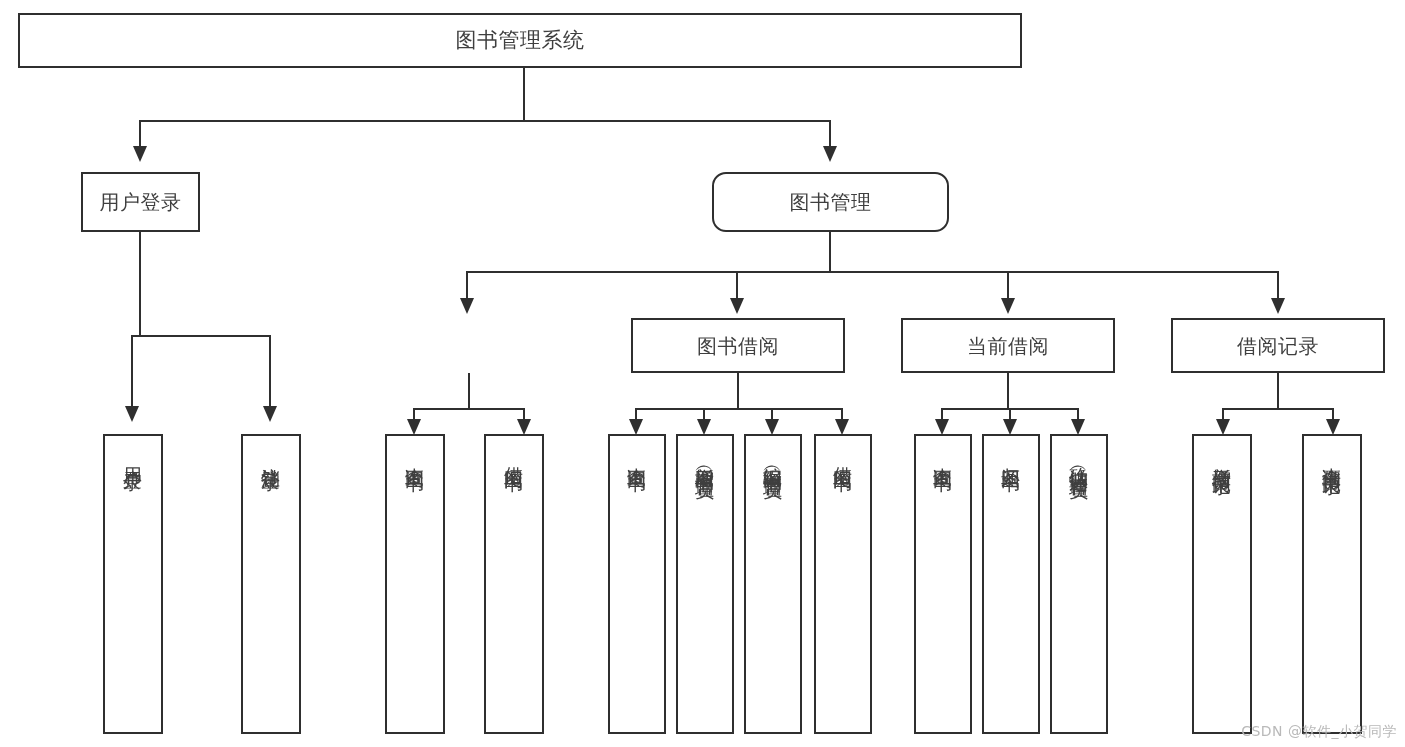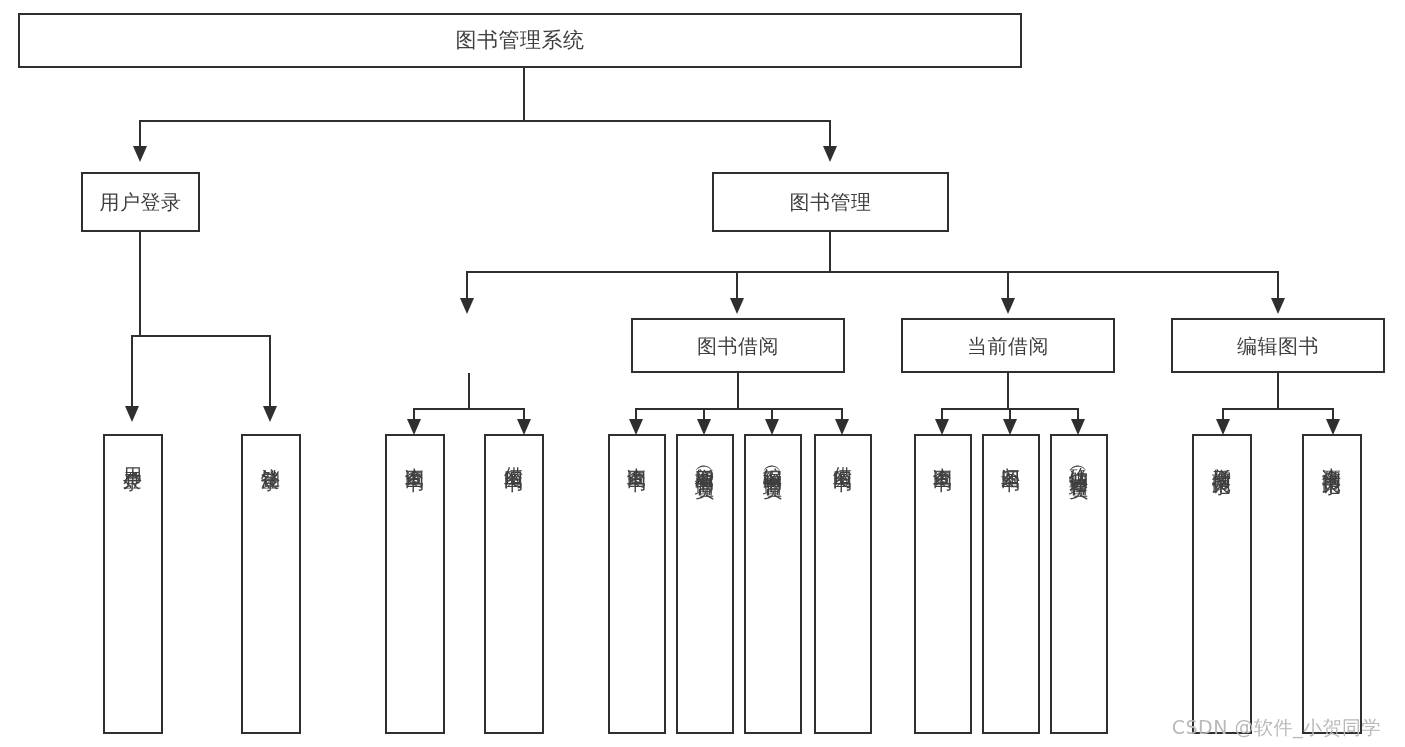--- a/index.html
+++ b/index.html
@@ -64,23 +64,23 @@
   .arrow {
     position: absolute;
     width: 0;
     height: 0;
     border-left: 7px solid transparent;
     border-right: 7px solid transparent;
     border-top: 16px solid #2f2f2f;
   }
   .watermark {
     position: absolute;
-    right: 24px;
+    right: 8px;
     bottom: 6px;
-    font-size: 19px;
+    font-size: 14px;
     color: #b9b9b9;
     letter-spacing: 0.5px;
     white-space: nowrap;
     pointer-events: none;
   }
 </style>
 </head>
 <body>
 
 <div id="canvas">
@@ -93,21 +93,21 @@
   <div class="hline" style="left:139px; top:120px; width:692px; height:2px;"></div>
   <div class="vline" style="left:139px; top:120px; width:2px; height:27px;"></div>
   <div class="arrow" style="left:133px; top:146px;"></div>
   <div class="vline" style="left:829px; top:120px; width:2px; height:27px;"></div>
   <div class="arrow" style="left:823px; top:146px;"></div>
 
   <div class="node l2" style="left:81px; top:172px; width:119px; height:60px;">
     <span class="label">用户登录</span>
   </div>
 
-  <div class="node l2" style="left:712px; top:172px; width:237px; height:60px;">
+  <div class="node l2" style="left:712px; top:172px; width:237px; height:60px;border-radius:14px;">
     <span class="label">图书管理</span>
   </div>
 
   <div class="vline" style="left:139px; top:232px; width:2px; height:104px;"></div>
   <div class="hline" style="left:131px; top:335px; width:140px; height:2px;"></div>
   <div class="vline" style="left:131px; top:335px; width:2px; height:72px;"></div>
   <div class="arrow" style="left:125px; top:406px;"></div>
   <div class="vline" style="left:269px; top:335px; width:2px; height:72px;"></div>
   <div class="arrow" style="left:263px; top:406px;"></div>
 
@@ -122,21 +122,21 @@
   <div class="vline" style="left:1277px; top:271px; width:2px; height:28px;"></div>
   <div class="arrow" style="left:1271px; top:298px;"></div>
 
   <div class="node l3" style="left:901px; top:318px; width:214px; height:55px;">
     <span class="label">当前借阅</span>
   </div>
   <div class="node l3" style="left:631px; top:318px; width:214px; height:55px;">
     <span class="label">图书借阅</span>
   </div>
   <div class="node l3" style="left:1171px; top:318px; width:214px; height:55px;">
-    <span class="label">编辑图书</span>
+    <span class="label">借阅记录</span>
   </div>
 
   <div class="vline" style="left:468px; top:373px; width:2px; height:36px;"></div>
   <div class="hline" style="left:413px; top:408px; width:112px; height:2px;"></div>
   <div class="vline" style="left:413px; top:408px; width:2px; height:12px;"></div>
   <div class="arrow" style="left:407px; top:419px;"></div>
   <div class="vline" style="left:523px; top:408px; width:2px; height:12px;"></div>
   <div class="arrow" style="left:517px; top:419px;"></div>
 
   <div class="vline" style="left:737px; top:373px; width:2px; height:36px;"></div>

